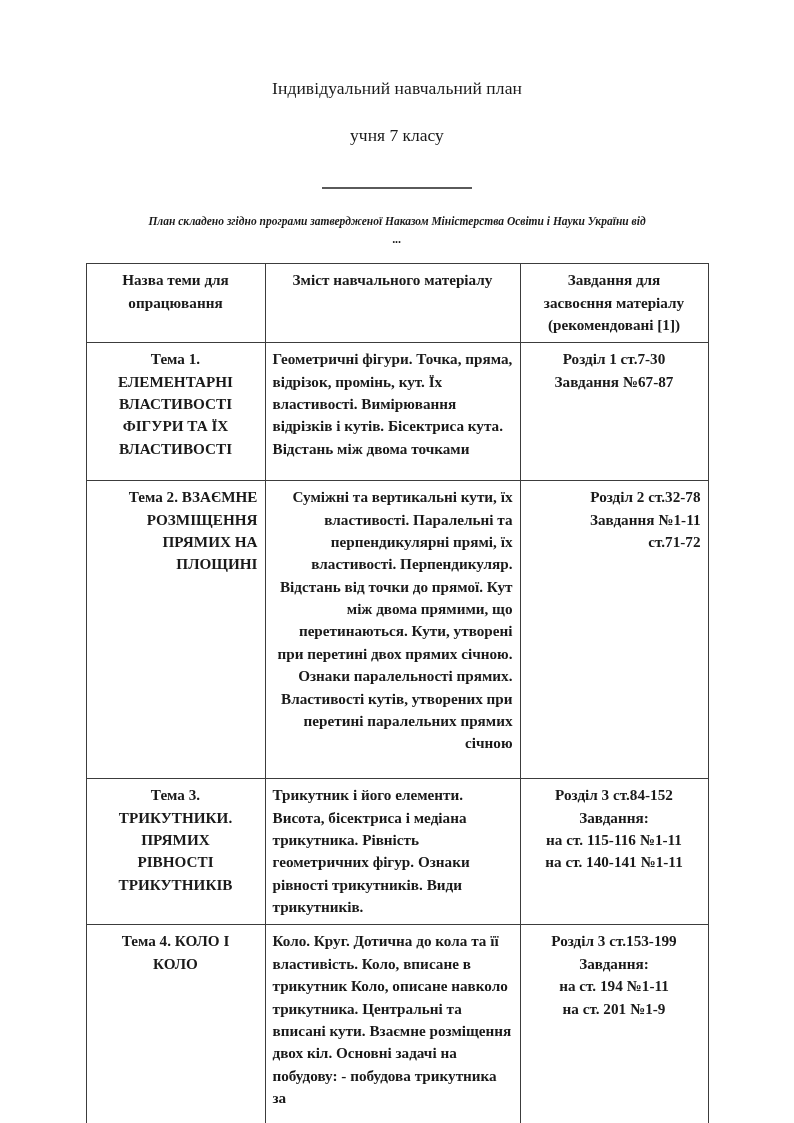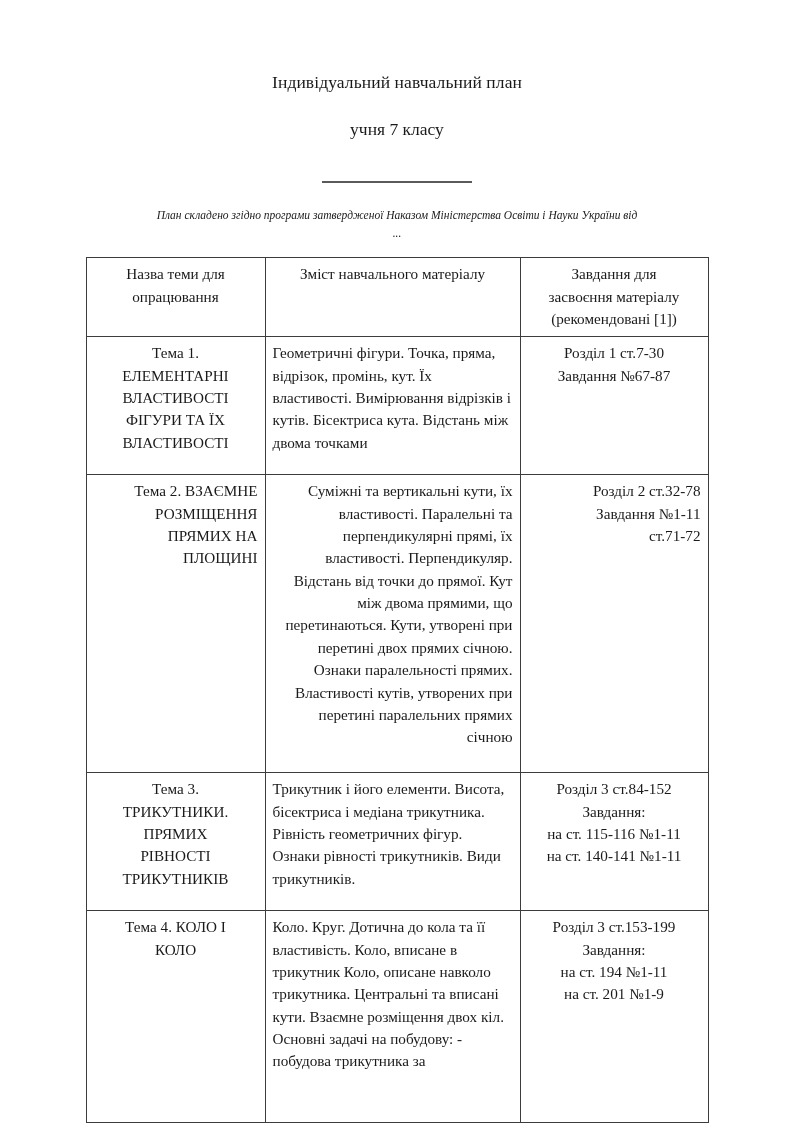--- a/index.html
+++ b/index.html
@@ -13,21 +13,21 @@
     height: 1123px;
     font-family: "Liberation Serif", "DejaVu Serif", serif;
     color: #1a1a1a;
     -webkit-font-smoothing: antialiased;
   }
   .page {
     position: relative;
     width: 794px;
     height: 1123px;
     box-sizing: border-box;
-    padding: 0;
+    padding: 6px;
     overflow: hidden;
   }
 
   
   .doc-head {
     padding-top: 72px;
     text-align: center;
   }
   .doc-title {
     font-size: 17.5px;
@@ -59,20 +59,21 @@
     vertical-align: middle;
   }
   .doc-note {
     margin: 0;
     padding: 16px 62px 0 62px;
     font-style: italic;
     font-size: 11.5px;
     line-height: 1.55;
     text-align: center;
     color: #1a1a1a;
+    font-weight: bold;
   }
   .doc-note .ellipsis {
     display: block;
   }
 
   
   .plan-table-wrap {
     padding: 15px 0 0 0;
     display: flex;
     justify-content: center;
@@ -82,21 +83,21 @@
     width: 622px;
     table-layout: fixed;
   }
   table.plan-table td,
   table.plan-table th {
     border: 1px solid #3c3c3c;
     vertical-align: top;
     padding: 5px 7px 6px 7px;
     font-size: 15.2px;
     line-height: 1.47;
-    font-weight: 400;
+    font-weight: 700;
   }
   col.c1 { width: 179px; }
   col.c2 { width: 255px; }
   col.c3 { width: 188px; }
 
   thead th {
     text-align: center;
     font-weight: 400;
     padding-bottom: 22px;
   }

